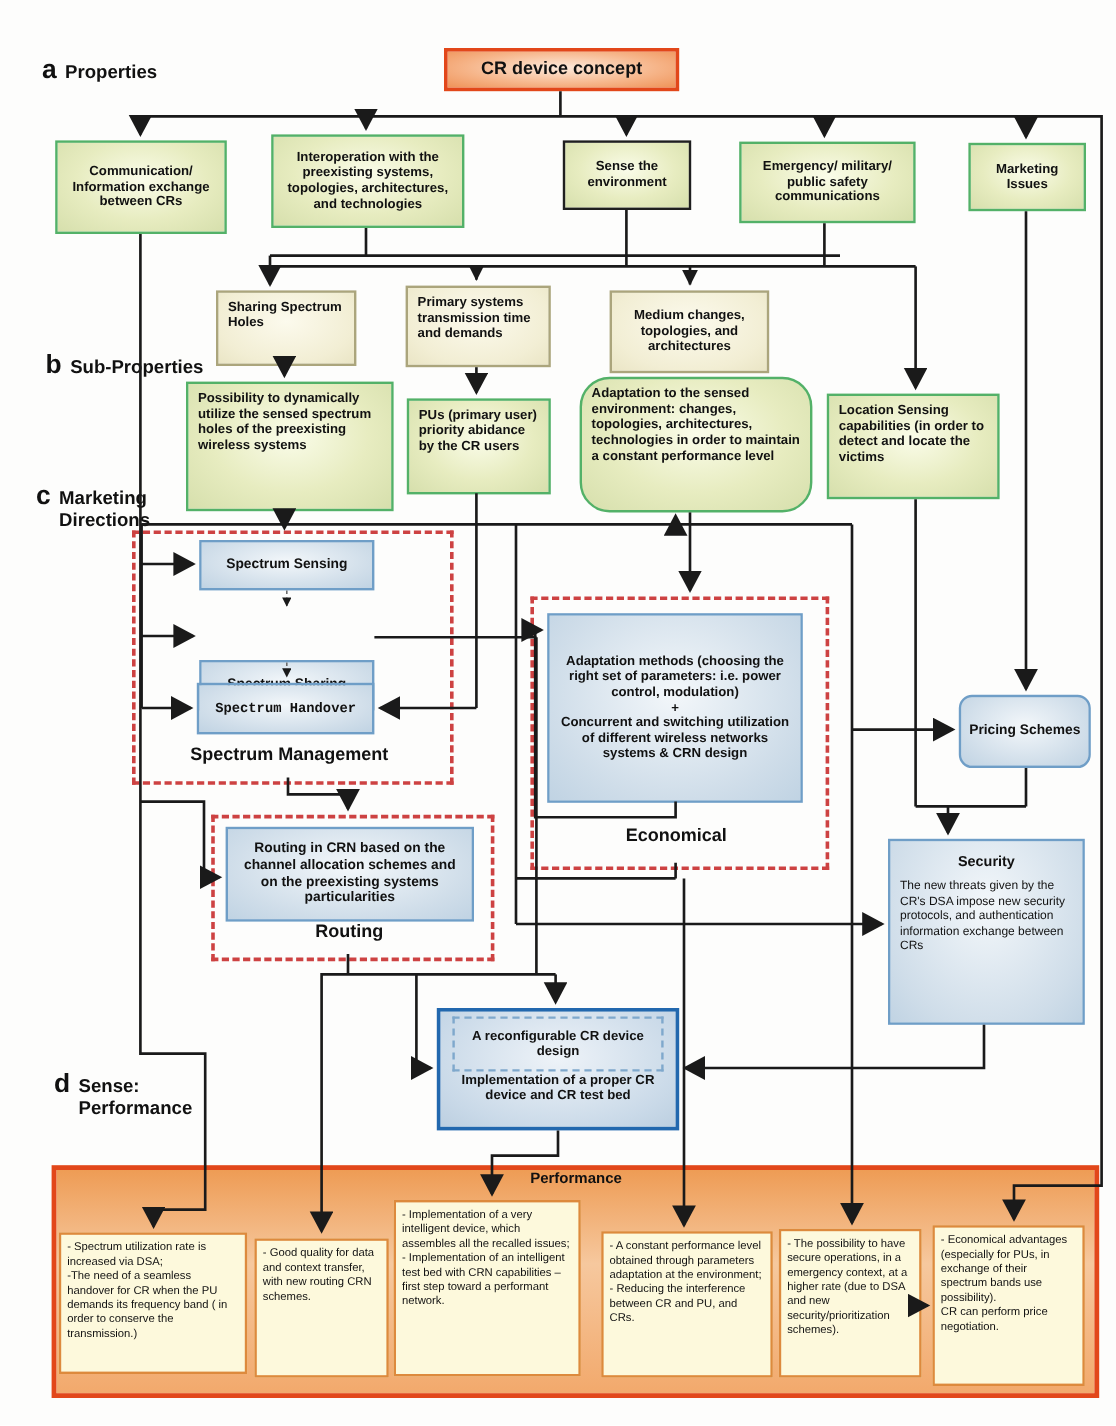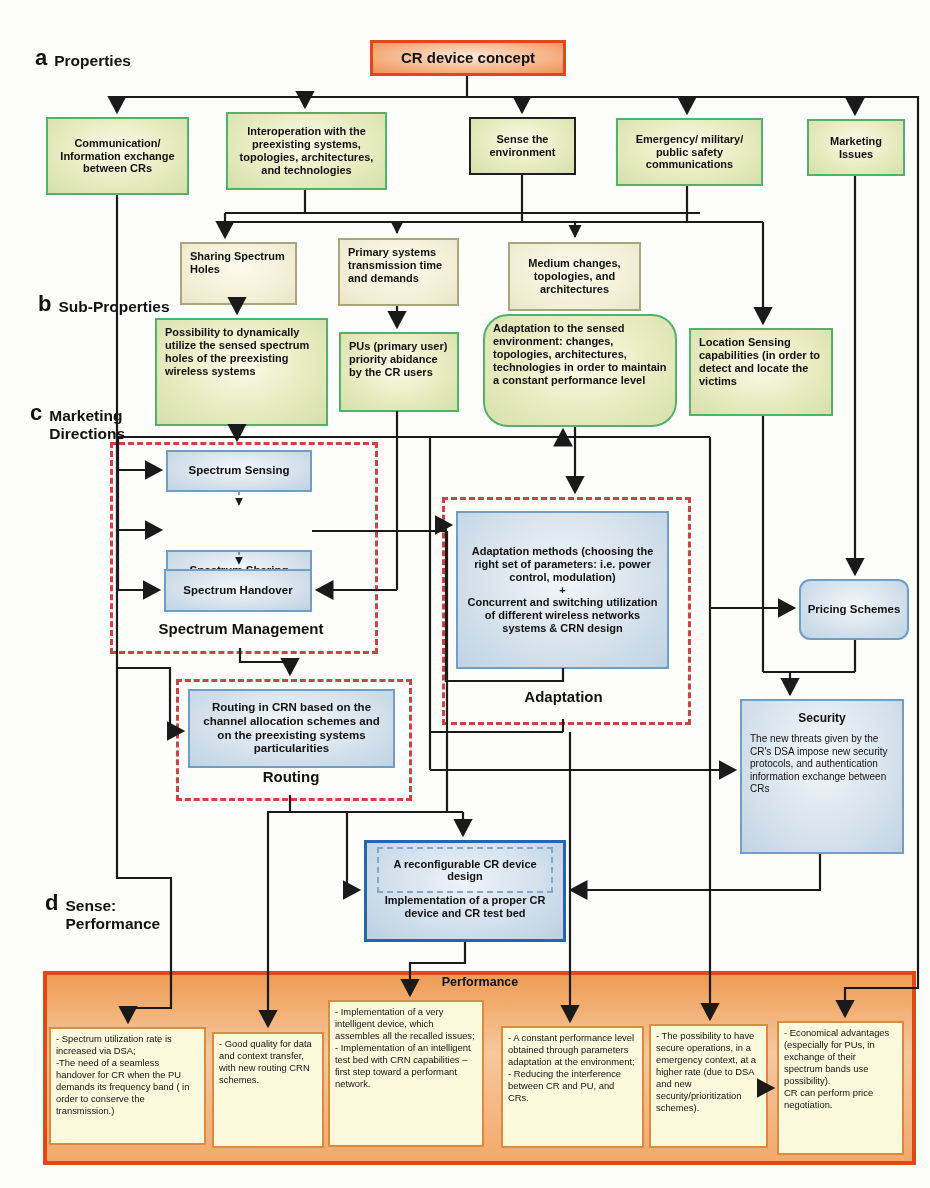--- a/index.html
+++ b/index.html
@@ -73,28 +73,28 @@
   <div class="box cream" style="left:508px;top:242px;width:133px;height:69px;">Medium changes, topologies, and architectures</div>
 
   <div class="box green left" style="left:155px;top:318px;width:173px;height:108px;">Possibility to dynamically utilize the sensed spectrum holes of the preexisting wireless systems</div>
   <div class="box green left" style="left:339px;top:332px;width:120px;height:80px;">PUs (primary user) priority abidance by the CR users</div>
   <div class="box green left" style="left:483px;top:314px;width:194px;height:113px;border-radius:25px;">Adaptation to the sensed environment: changes, topologies, architectures, technologies in order to maintain a constant performance level</div>
   <div class="box green left" style="left:689px;top:328px;width:144px;height:88px;">Location Sensing capabilities (in order to detect and locate the victims</div>
 
   <div class="dashgrp" style="left:110px;top:442px;width:262px;height:206px;"></div>
   <div class="box blue" style="left:166px;top:450px;width:146px;height:42px;font-size:11.5px;">Spectrum Sensing</div>
   <div class="box blue" style="left:166px;top:510px;width:146px;height:42px;font-size:11.5px;margin-top:40px;">Spectrum Sharing</div>
-  <div class="box blue" style="left:164px;top:569px;width:148px;height:43px;font-size:11.5px;">Spectrum Handover</div>
+  <div class="box blue" style="left:164px;top:569px;width:148px;height:43px;font-size:11.5px;font-family:Liberation Mono, monospace;">Spectrum Handover</div>
   <div class="caption" style="left:110px;top:620px;width:262px;">Spectrum Management</div>
 
   <div class="dashgrp" style="left:442px;top:497px;width:243px;height:222px;"></div>
   <div class="box blue pre" style="left:456px;top:511px;width:213px;height:158px;">Adaptation methods (choosing the right set of parameters: i.e. power control, modulation)
 +
 Concurrent and switching utilization of different wireless networks systems &amp; CRN design</div>
-  <div class="caption" style="left:442px;top:688px;width:243px;">Adaptation</div>
+  <div class="caption" style="left:442px;top:688px;width:243px;">Economical</div>
 
   <div class="dashgrp" style="left:176px;top:679px;width:230px;height:116px;"></div>
   <div class="box blue" style="left:188px;top:689px;width:207px;height:79px;font-size:11.5px;">Routing in CRN based on the channel allocation schemes and on the preexisting systems particularities</div>
   <div class="caption" style="left:176px;top:768px;width:230px;">Routing</div>
 
   <div class="box blue" style="left:799px;top:579px;width:110px;height:61px;font-size:11.5px;border-radius:11px;">Pricing Schemes</div>
 
   <div id="security-box">
     <h4>Security</h4>
     <p>The new threats given by the CR's DSA impose new security protocols, and authentication information exchange between CRs</p>

